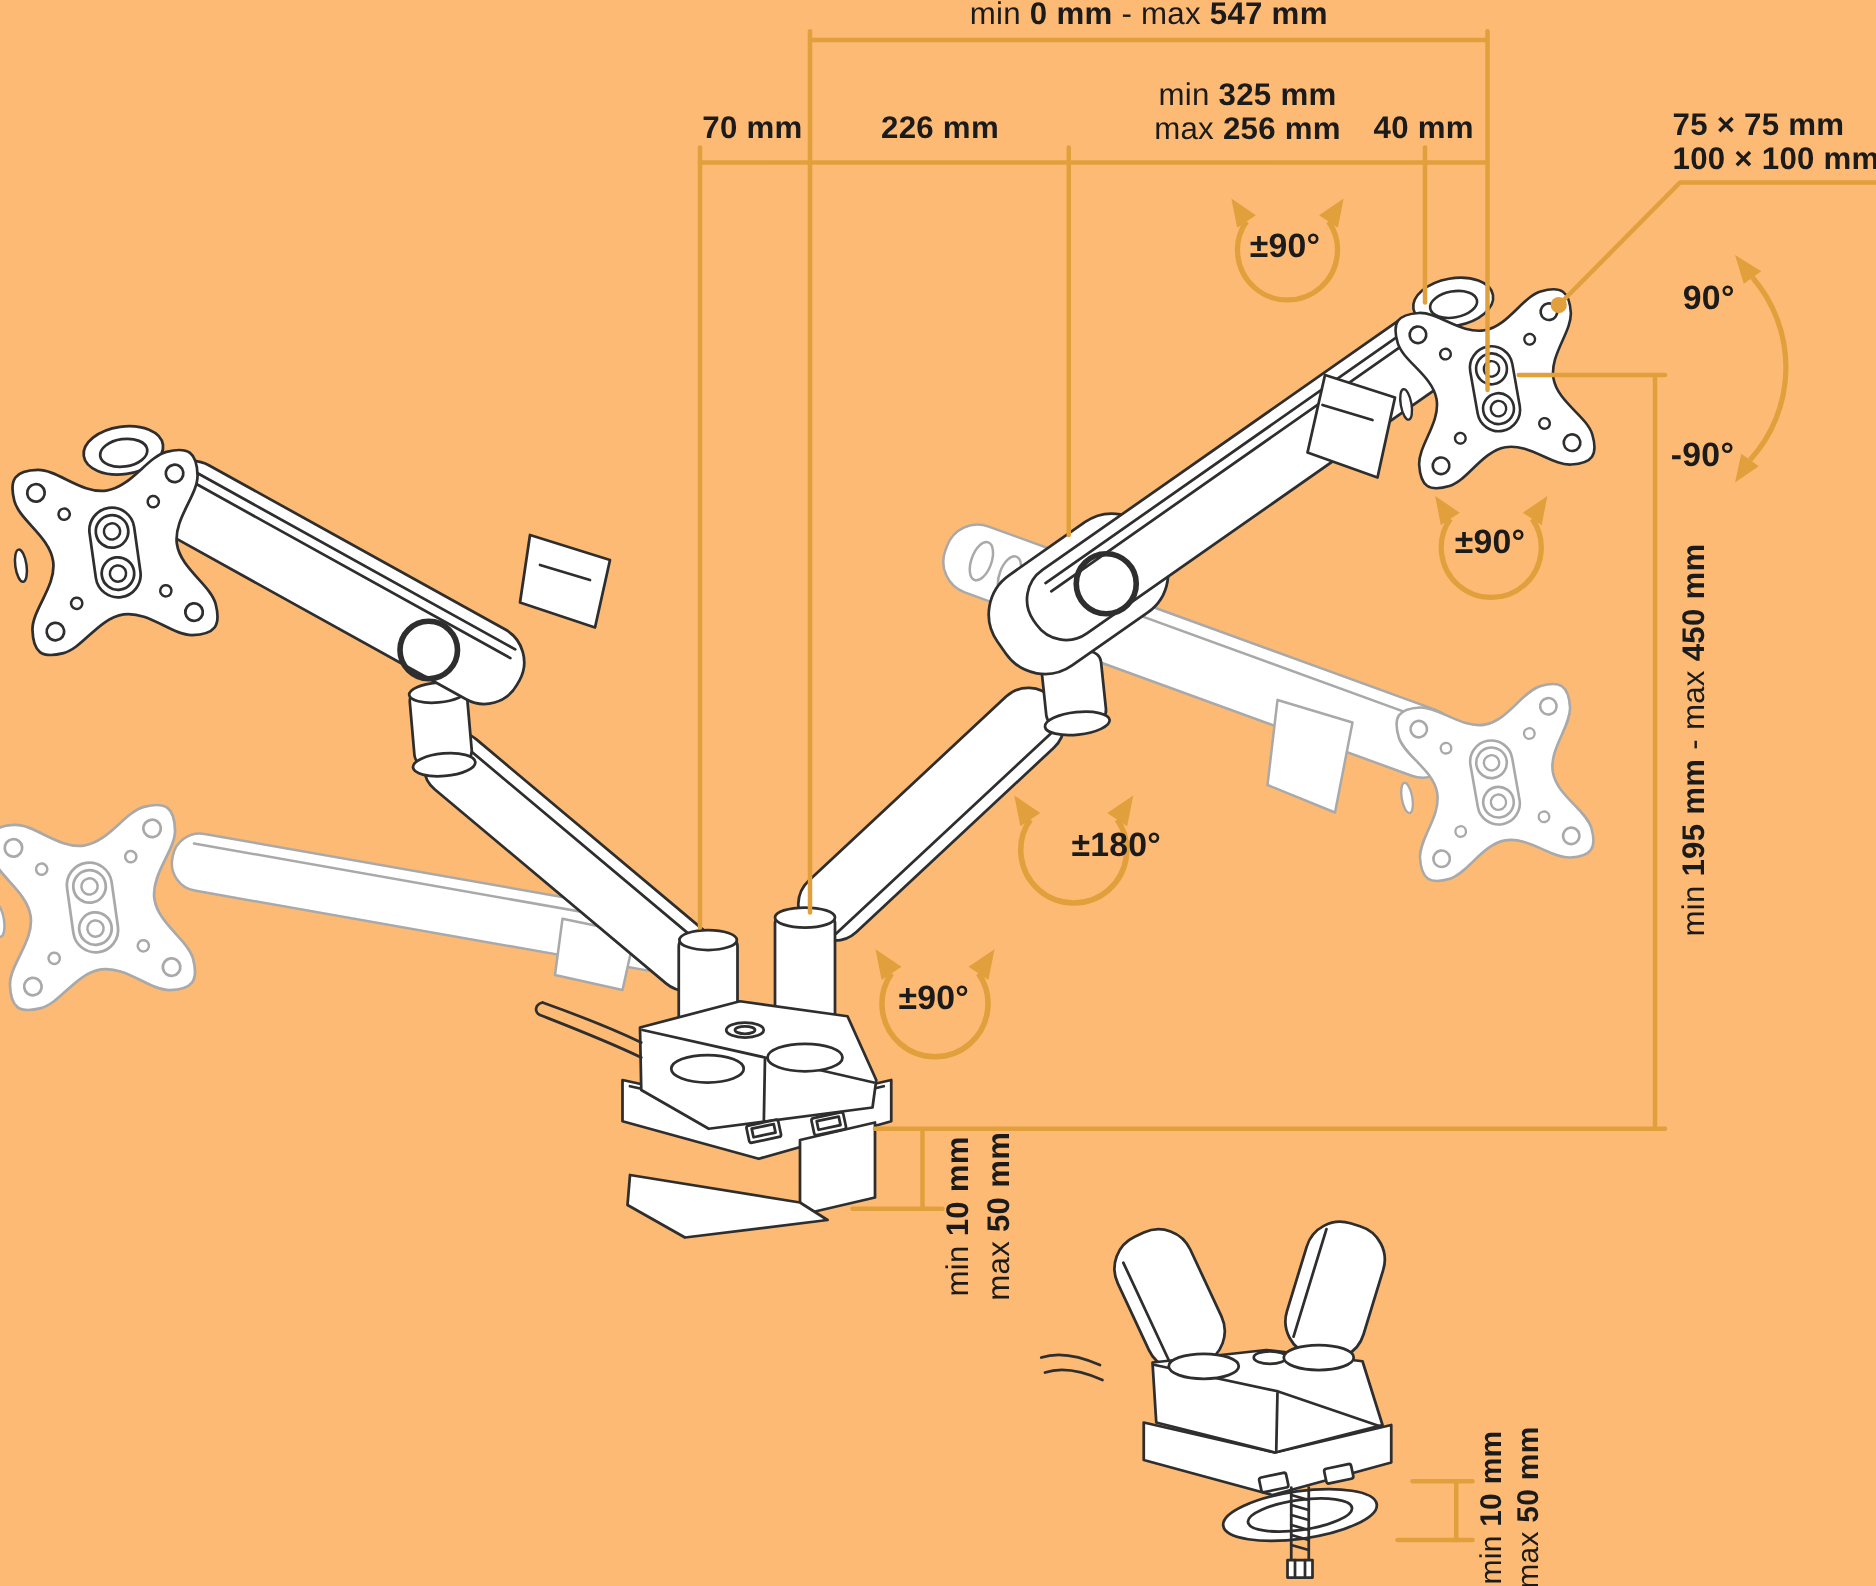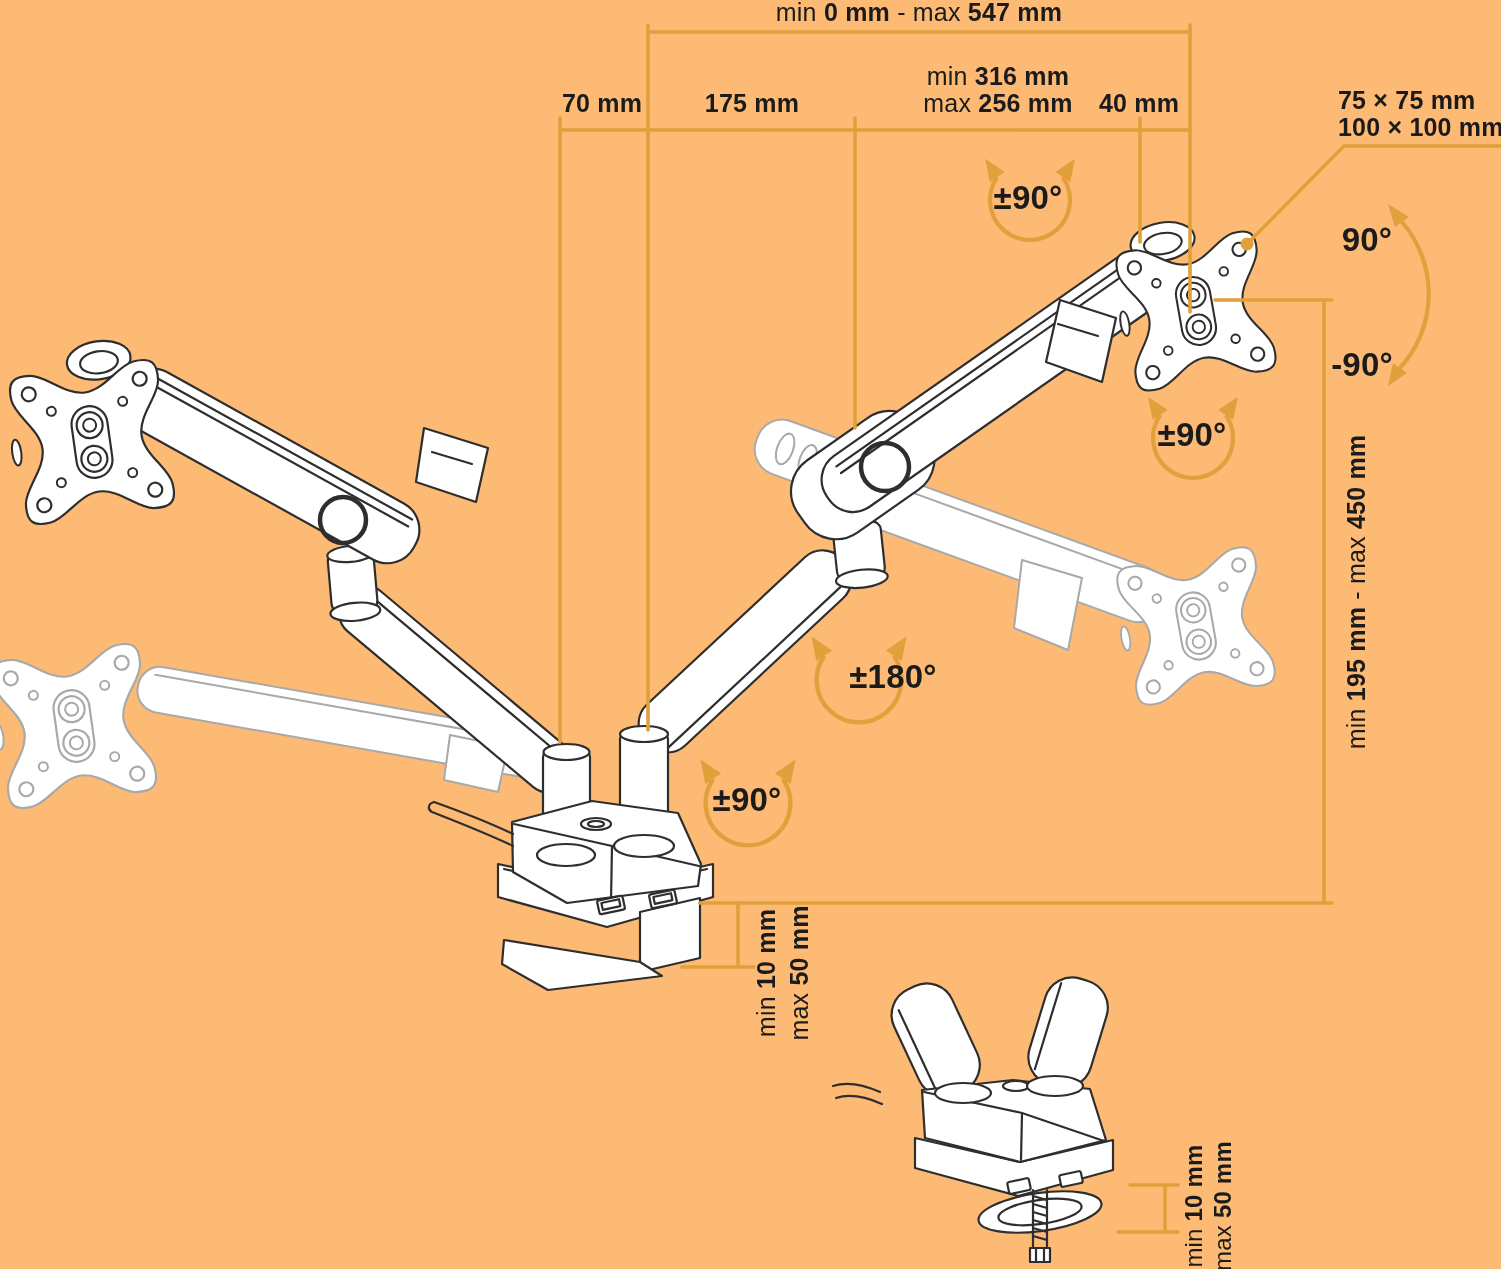--- a/index.html
+++ b/index.html
@@ -13,21 +13,21 @@
   
   .gh{fill:#fff;stroke:var(--ghost);stroke-width:2;stroke-linejoin:round;}
   .ghf{fill:none;stroke:var(--ghost);stroke-width:2;stroke-linecap:round;}
   
   .acc{fill:none;stroke:var(--accent);stroke-width:3.6;stroke-linecap:round;stroke-linejoin:round;}
   .accdot{fill:var(--accent);stroke:none;}
   
   .lbl{position:absolute;white-space:nowrap;font-size:25px;font-weight:700;letter-spacing:.2px;
        transform:translate(-50%,-50%);text-align:center;line-height:27px;}
   .lbl .lt{font-weight:400;}
-  .ang{font-size:33px;}
+  .ang{font-size:27px;}
   .rot{transform:translate(-50%,-50%) rotate(-90deg);}
   .leftalign{transform:none;text-align:left;line-height:27px;}
   .two{line-height:33px;}
   .twod{line-height:29px;font-size:24px;}
 </style>
 </head>
 <body>
 
 <div class="canvas">
 
@@ -241,24 +241,24 @@
   </g>
 </svg>
 
 <div class="lbl" style="left:919px;top:12px;">
   <span class="lt">min</span> <span>0 mm</span>
   <span class="lt">-</span>
   <span class="lt">max</span> <span>547 mm</span>
 </div>
 
 <div class="lbl" style="left:602px;top:103px;">70 mm</div>
-<div class="lbl" style="left:752px;top:103px;">175 mm</div>
+<div class="lbl" style="left:752px;top:103px;">226 mm</div>
 
 <div class="lbl" style="left:998px;top:90px;">
-  <div><span class="lt">min</span> <span>316 mm</span></div>
+  <div><span class="lt">min</span> <span>325 mm</span></div>
   <div><span class="lt">max</span> <span>256 mm</span></div>
 </div>
 
 <div class="lbl" style="left:1139px;top:103px;">40 mm</div>
 
 <div class="lbl leftalign" style="left:1338px;top:87px;">
   <div>75 × 75 mm</div>
   <div>100 × 100 mm</div>
 </div>
 

